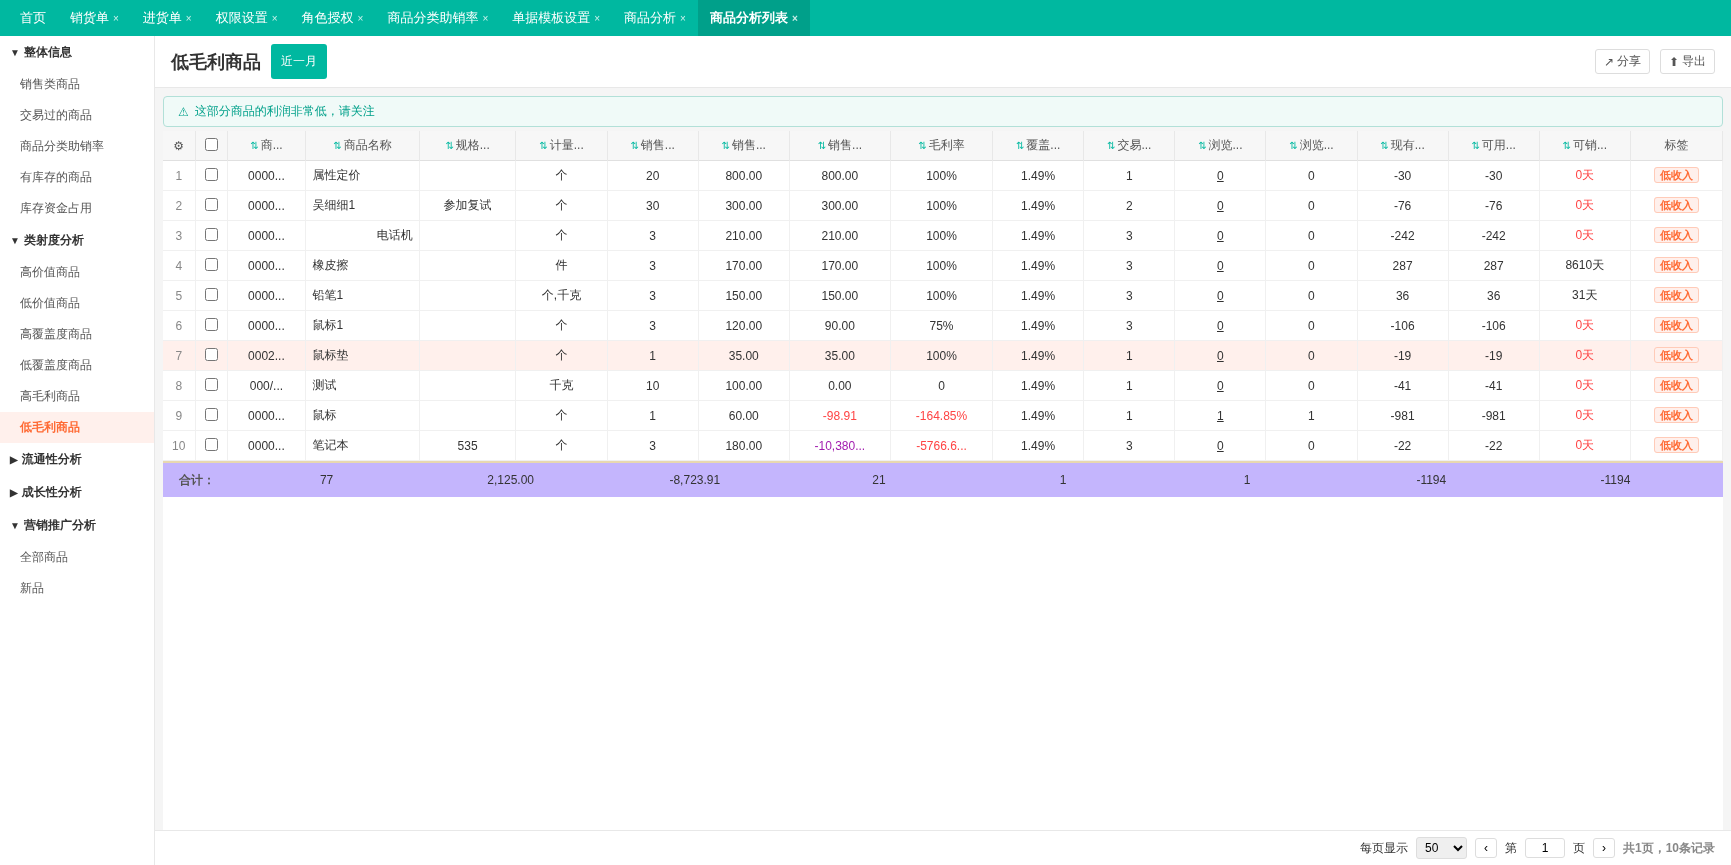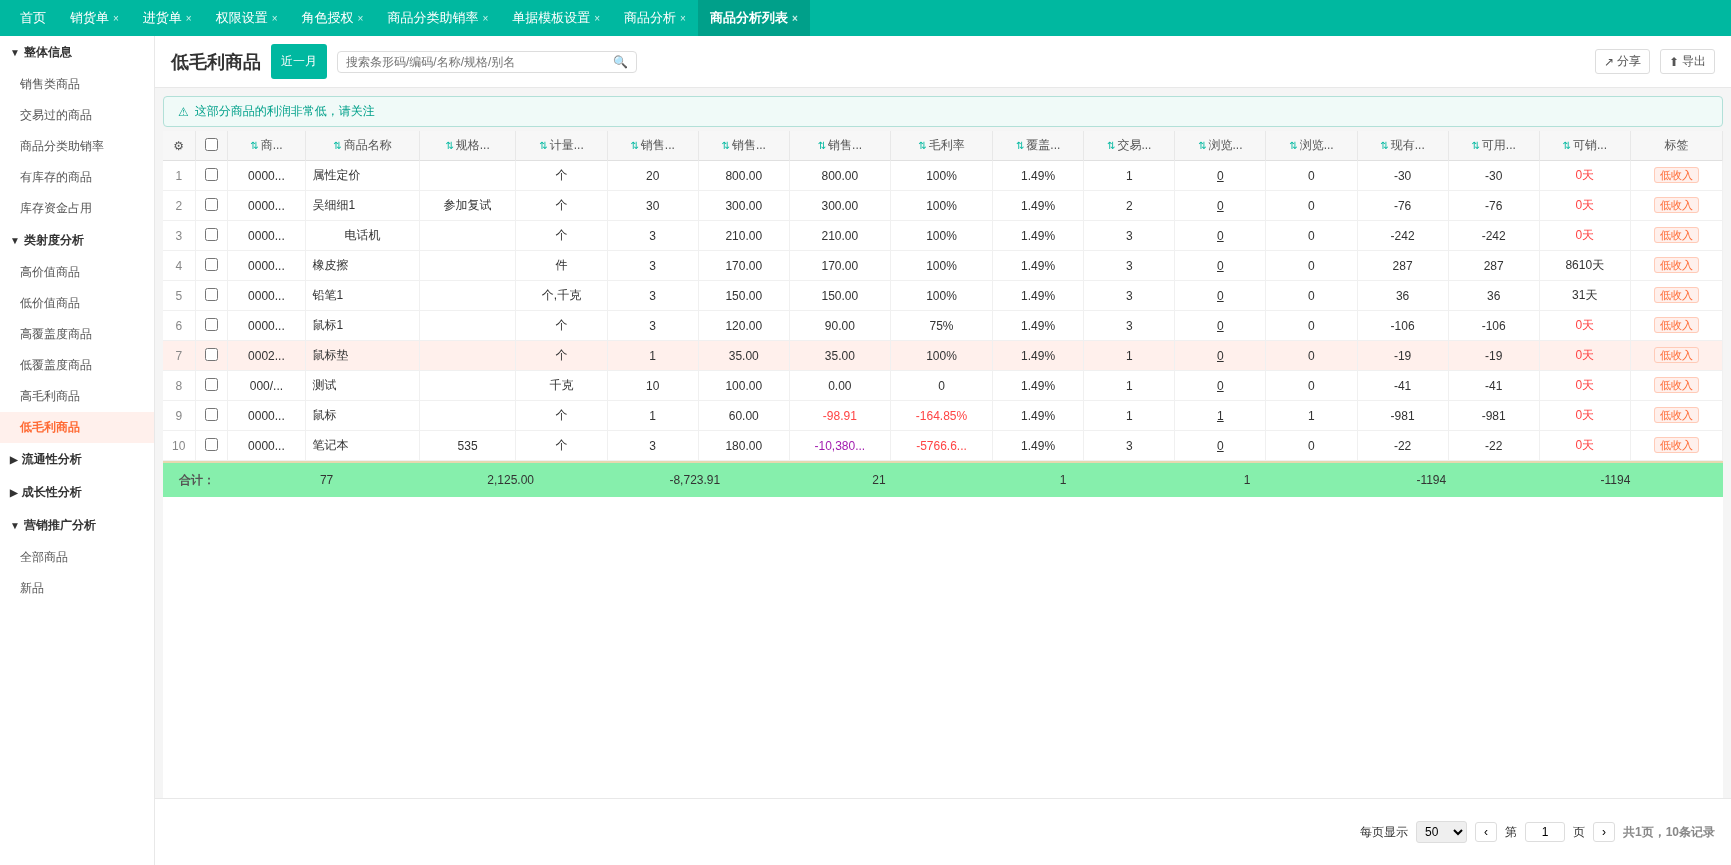--- a/index.html
+++ b/index.html
@@ -205,48 +205,49 @@
     }
     tr.highlighted td { background: #fff0ec; }
 
     .tag-label {
       background: #fff0ec;
       color: #ff6b35;
       border: 1px solid #ffcbb8;
       border-radius: 3px;
       padding: 1px 5px;
       font-size: 11px;
+      font-weight: bold;
     }
     .underline-link { text-decoration: underline; color: #333; cursor: pointer; }
     .negative-red { color: #ff4444; }
 
     
     .footer-totals {
-      background: #86efac;
+      background: #c4b5fd;
       border-top: 2px solid #e8d8b0;
       padding: 6px 16px;
       display: flex;
       align-items: center;
       font-size: 12px;
       min-height: 36px;
       position: sticky;
       bottom: 0;
     }
     .footer-label { color: #555; font-weight: bold; margin-right: 20px; }
     .footer-cell {
       flex: 1;
       text-align: center;
       color: #333;
     }
 
     
     .pagination-bar {
       background: #fff;
       border-top: 1px solid #e8e8e8;
-      padding: 22px 16px;
+      padding: 6px 16px;
       display: flex;
       align-items: center;
       justify-content: flex-end;
       gap: 8px;
       font-size: 12px;
     }
     .pagination-bar select {
       border: 1px solid #ddd;
       padding: 2px 4px;
       border-radius: 3px;
@@ -365,24 +366,20 @@
     <div style="position:absolute; top:50%; right:-10px; transform:translateY(-50%);">
       <div class="collapse-btn">《</div>
     </div>
   </aside>
 
   <div class="main-content">
 
     <div class="content-header">
       <span class="page-title">低毛利商品</span>
       <button class="period-btn">近一月</button>
-      <div class="search-box">
-        <input type="text" placeholder="搜索条形码/编码/名称/规格/别名" style="">
-        <span class="search-icon">🔍</span>
-      </div>
       <div class="header-actions">
         <button class="action-btn">
           <span>↗</span>
           <span>分享</span>
         </button>
         <button class="action-btn">
           <span>⬆</span>
           <span>导出</span>
         </button>
       </div>
@@ -494,21 +491,21 @@
     <td>0</td>
     <td>-76</td>
     <td>-76</td>
     <td style="color:#ff4444;">0天</td>
     <td><span class="tag-label">低收入</span></td>
   </tr>
             <tr>
     <td style="color:#888;">3</td>
     <td><input type="checkbox" style=""></td>
     <td>0000...</td>
-    <td style="text-align:center;margin-top:16px;">电话机</td>
+    <td style="text-align:right;margin-top:16px;">电话机</td>
     <td></td>
     <td>个</td>
     <td>3</td>
     <td>210.00</td>
     <td style="color:#333;">210.00</td>
     <td style="color:#333;">100%</td>
     <td>1.49%</td>
     <td>3</td>
     <td class="underline-link">0</td>
     <td>0</td>

